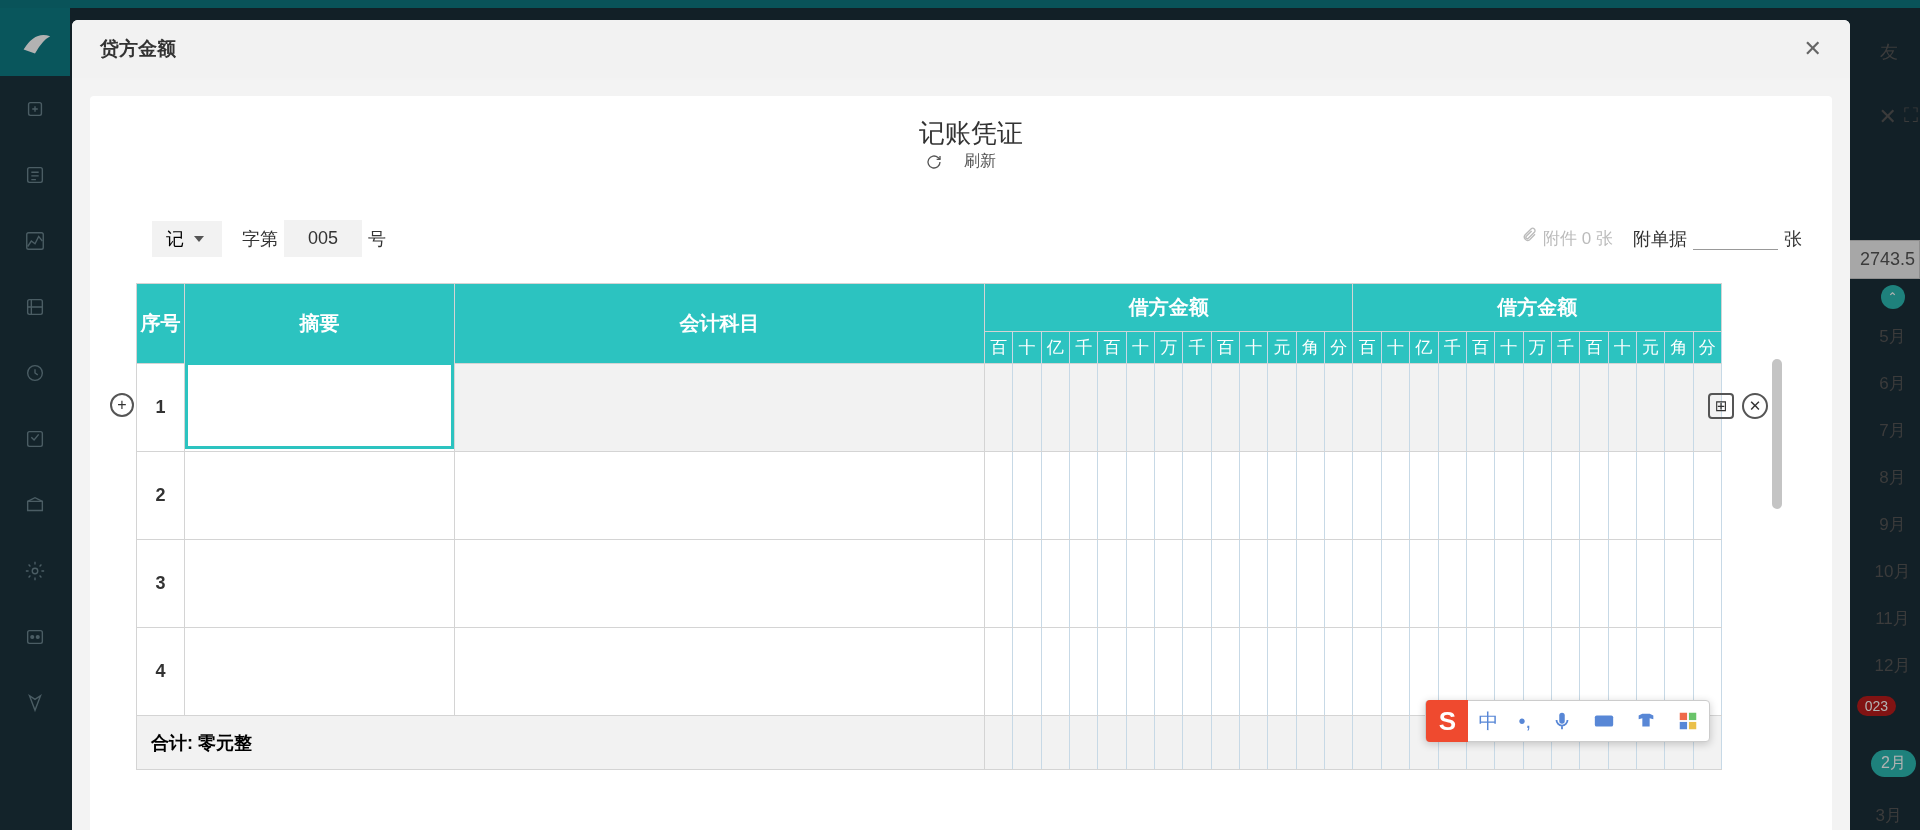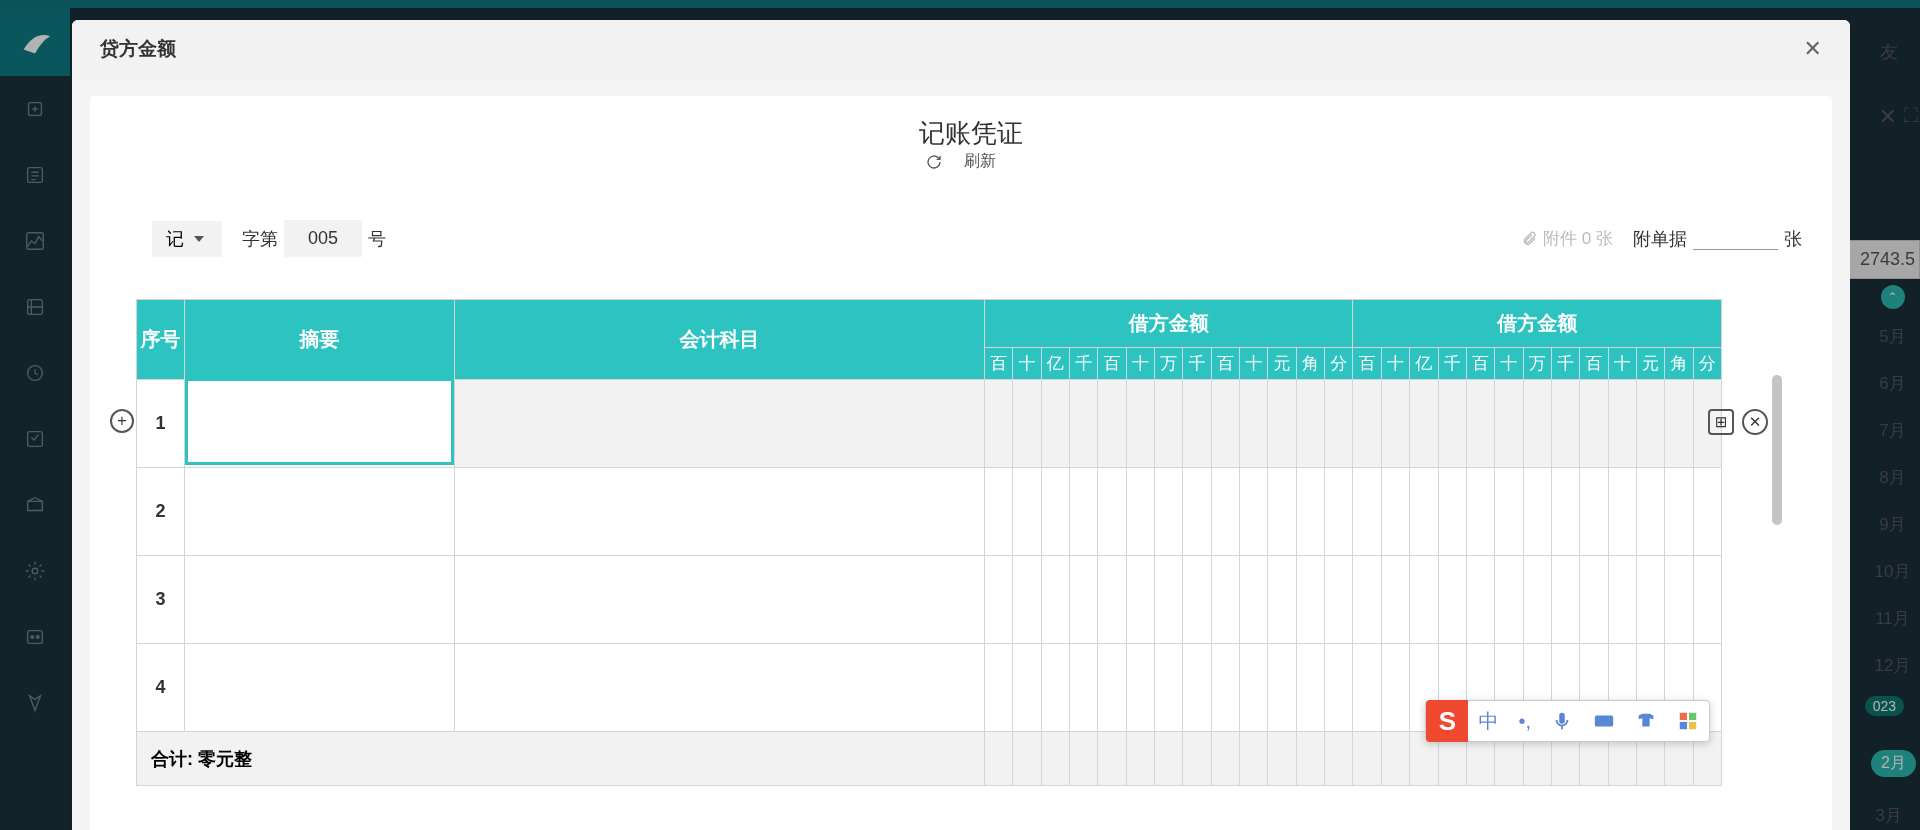--- a/index.html
+++ b/index.html
@@ -12,21 +12,21 @@
 .bg-logo { width: 70px; height: 68px; background: #0d7b85; display: flex; align-items: center; justify-content: center; }
 .bg-logo svg { width: 38px; height: 38px; }
 .bg-nav-item { width: 70px; height: 66px; display: flex; align-items: center; justify-content: center; color: #6c8690; cursor: pointer; }
 .bg-nav-item svg { width: 22px; height: 22px; stroke: #6c8690; fill: none; stroke-width: 1.5; }
 
 
 .month-sidebar { position: absolute; right: 0; top: 285px; width: 55px; display: flex; flex-direction: column; align-items: center; gap: 8px; }
 .month-scroll-top { width: 24px; height: 24px; border-radius: 50%; background: #2bb9b2; display: flex; align-items: center; justify-content: center; color: #fff; font-size: 12px; }
 .month-item { color: #555; font-size: 17px; padding: 8px 0; cursor: pointer; }
 .month-badge { background: #2bb9b2; color: #fff; border-radius: 14px; padding: 3px 10px; font-size: 16px; }
-.year-badge { position: absolute; right: 16px; top: 696px; background: #0f766e; color: #fff; border-radius: 14px; padding: 2px 8px; font-size: 14px; }
+.year-badge { position: absolute; right: 24px; top: 696px; background: #b91c1c; color: #fff; border-radius: 14px; padding: 2px 8px; font-size: 14px; }
 
 
 .bg-top-right { position: absolute; right: 22px; top: 40px; color: #555; font-size: 18px; }
 .bg-date-label { position: absolute; right: 0; top: 240px; color: #555; font-size: 18px; background: #efefef; padding: 8px 4px 8px 12px; border: 1px solid #ccc; }
 .bg-close-x { position: absolute; right: 23px; top: 104px; color: #555; font-size: 22px; }
 .bg-expand { position: absolute; right: 2px; top: 104px; color: #555; font-size: 20px; }
 
 
 .modal-overlay { position: absolute; inset: 0; background: rgba(0,0,0,0.3); }
 .modal { position: absolute; left: 72px; top: 20px; right: 70px; bottom: 0; background: #fff; border-radius: 6px 6px 0 0; display: flex; flex-direction: column; }
@@ -42,34 +42,34 @@
 .refresh-btn { display: flex; align-items: center; gap: 22px; color: #555; font-size: 16px; cursor: pointer; background: none; border: none; }
 .refresh-icon { width: 16px; height: 16px; }
 
 .voucher-controls { display: flex; align-items: center; gap: 20px; padding: 48px 30px 26px 62px; }
 .ctrl-group { display: flex; align-items: center; gap: 6px; font-size: 18px; color: #333; }
 .type-select { background: #f2f2f2; padding: 6px 18px 6px 14px; display: flex; align-items: center; gap: 10px; font-size: 18px; }
 .chevron-down { border-top: 6px solid #555; border-left: 5px solid transparent; border-right: 5px solid transparent; }
 .num-input { background: #f2f2f2; border: none; width: 78px; text-align: center; padding: 8px 0; font-size: 18px; color: #333; }
 .date-display { background: #f2f2f2; padding: 8px 22px; font-size: 18px; color: #333; }
 .spacer { flex: 1; }
-.attach-label { color: #bbb; font-size: 17px; display: flex; align-items: center; gap: 6px; }
+.attach-label { color: #bbb; font-size: 17px; display: flex; align-items: flex-start; gap: 6px; }
 .attach-label svg { width: 16px; height: 16px; stroke: #bbb; fill: none; }
 .attach-input-wrap { display: flex; align-items: center; gap: 6px; color: #333; font-size: 18px; }
 .attach-line { width: 85px; border-bottom: 1px solid #999; height: 22px; }
 
 
 .voucher-table-wrap { position: relative; padding: 0 110px 0 46px; }
 .add-row-btn { position: absolute; left: 20px; top: 110px; width: 24px; height: 24px; border: 2px solid #555; border-radius: 50%; display: flex; align-items: center; justify-content: center; font-size: 16px; color: #333; cursor: pointer; }
 .row-actions { position: absolute; right: 64px; top: 110px; display: flex; gap: 8px; }
 .row-action-btn { width: 26px; height: 26px; border: 2px solid #555; border-radius: 4px; display: flex; align-items: center; justify-content: center; color: #333; cursor: pointer; font-size: 15px; }
 .row-action-btn.circle { border-radius: 50%; }
 .scroll-thumb { position: absolute; right: 50px; top: 76px; width: 10px; height: 150px; background: #c4c4c4; border-radius: 5px; }
 
-table.voucher { border-collapse: collapse; width: 100%; table-layout: fixed; margin-top: 16px; }
+table.voucher { border-collapse: collapse; width: 100%; table-layout: fixed; }
 table.voucher th, table.voucher td { border: 1px solid #d4d4d4; }
 .th-top { background: #2cc3c0; color: #fff; font-size: 20px; font-weight: bold; text-align: center; padding: 10px 0; }
 .th-sub { background: #2cc3c0; color: #fff; font-size: 17px; text-align: center; padding: 4px 0; font-weight: normal; }
 .col-idx { width: 48px; }
 .col-summary { width: 270px; }
 .col-subject { width: 530px; }
 .col-digit { width: 24px; border-left: 1px solid #c7d9e6 !important; border-right: 1px solid #c7d9e6 !important; }
 
 tbody td { height: 88px; background: #fff; }
 tbody tr:first-child td { background: #f2f2f2; }

